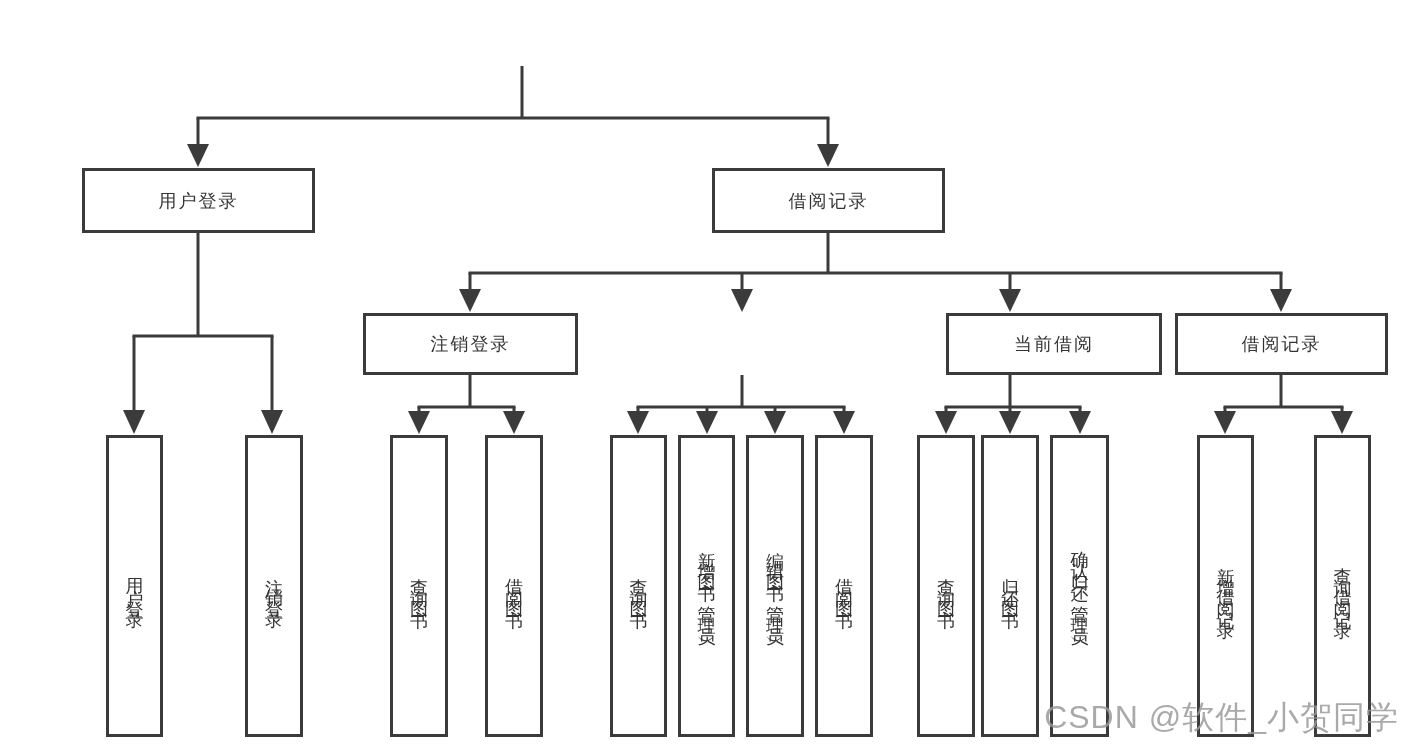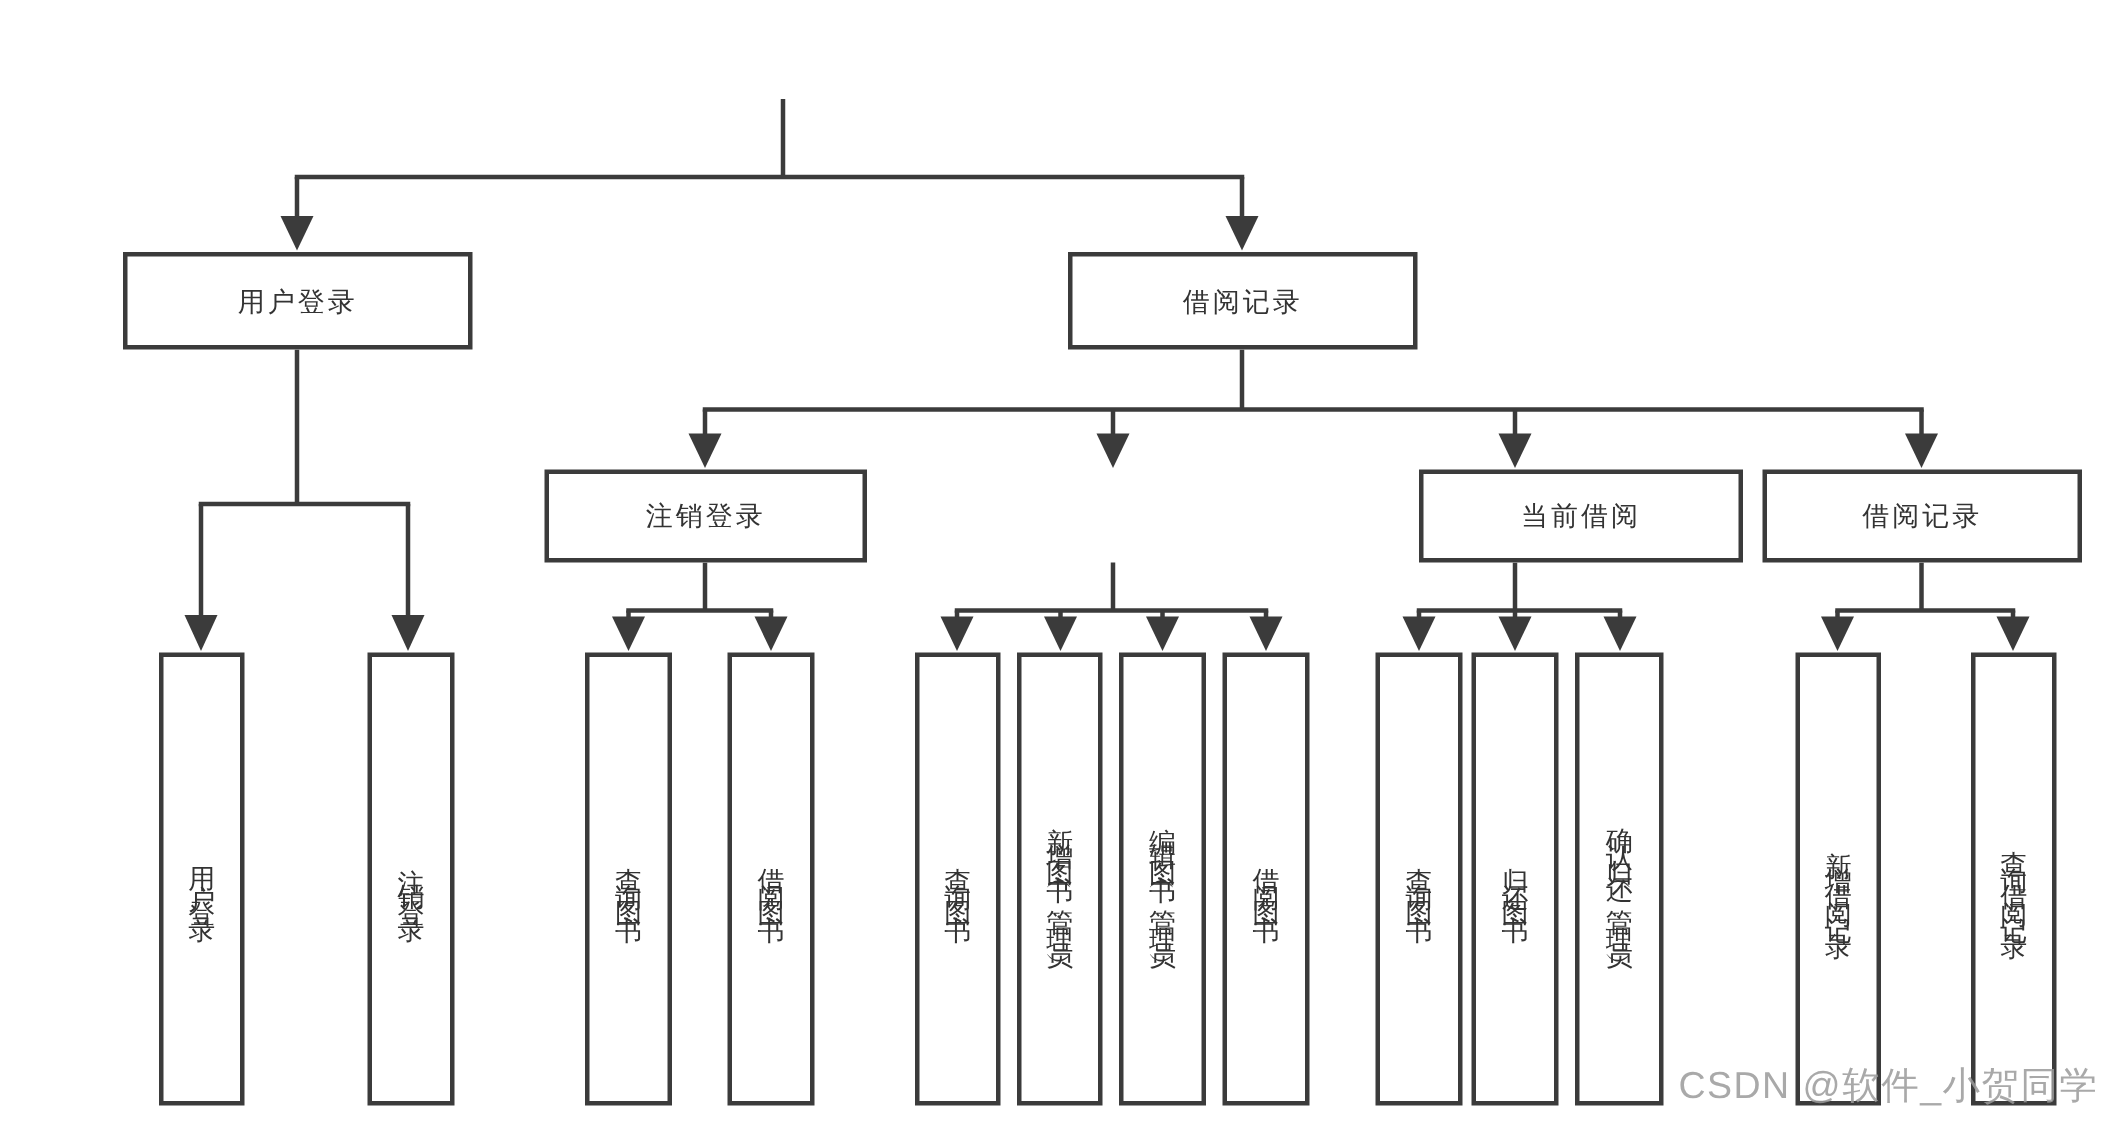--- a/index.html
+++ b/index.html
@@ -27,21 +27,21 @@
   .node.leaf span{
     writing-mode:vertical-rl;
     text-orientation:mixed;
     letter-spacing:11px;
     line-height:1;
   }
   .watermark{
     position:absolute;
     right:6px;
     bottom:7px;
-    font-size:25px;
+    font-size:32px;
     color:#9b9b9b;
     opacity:.85;
     letter-spacing:1px;
     pointer-events:none;
   }
 </style>
 </head>
 <body>
 
 <div class="canvas">

